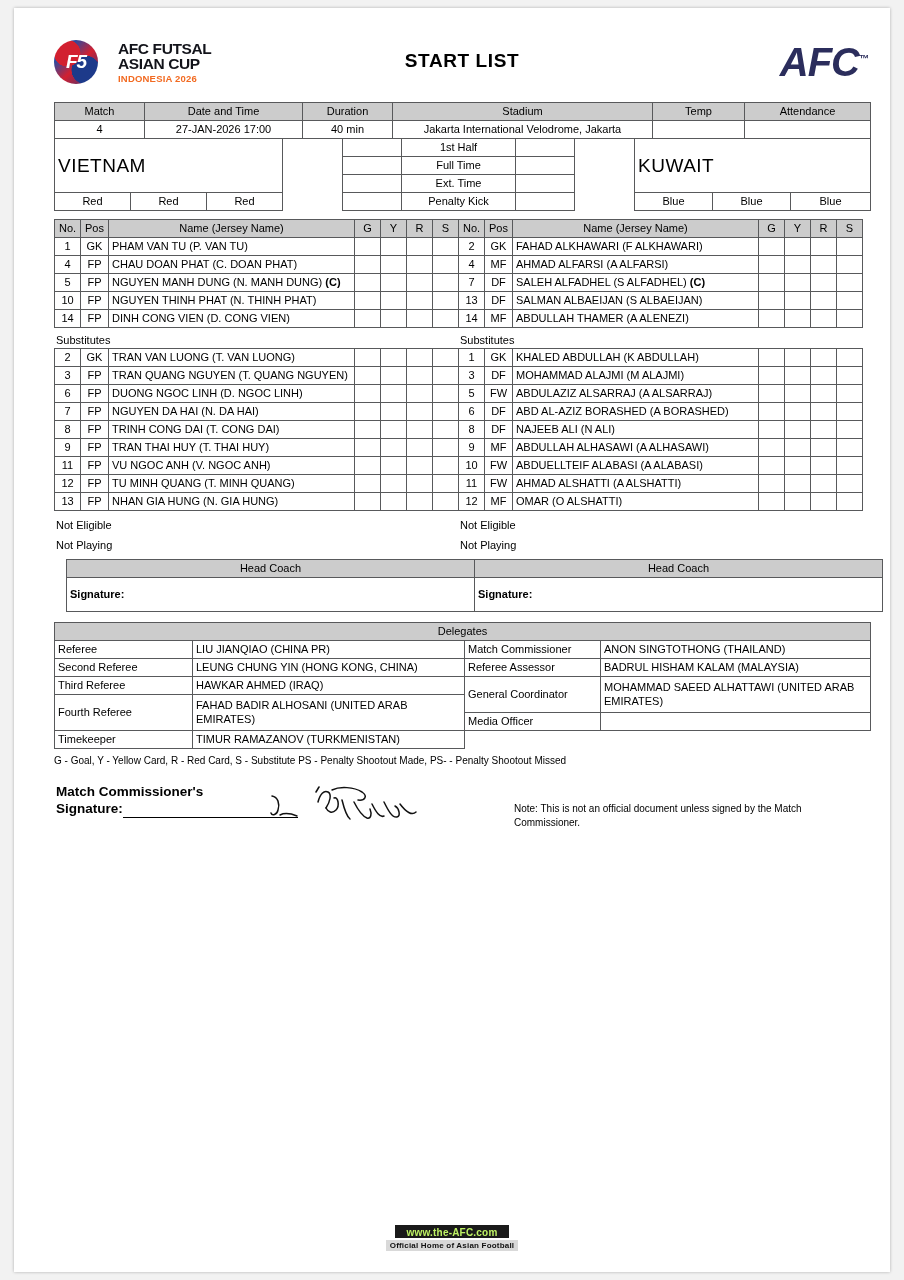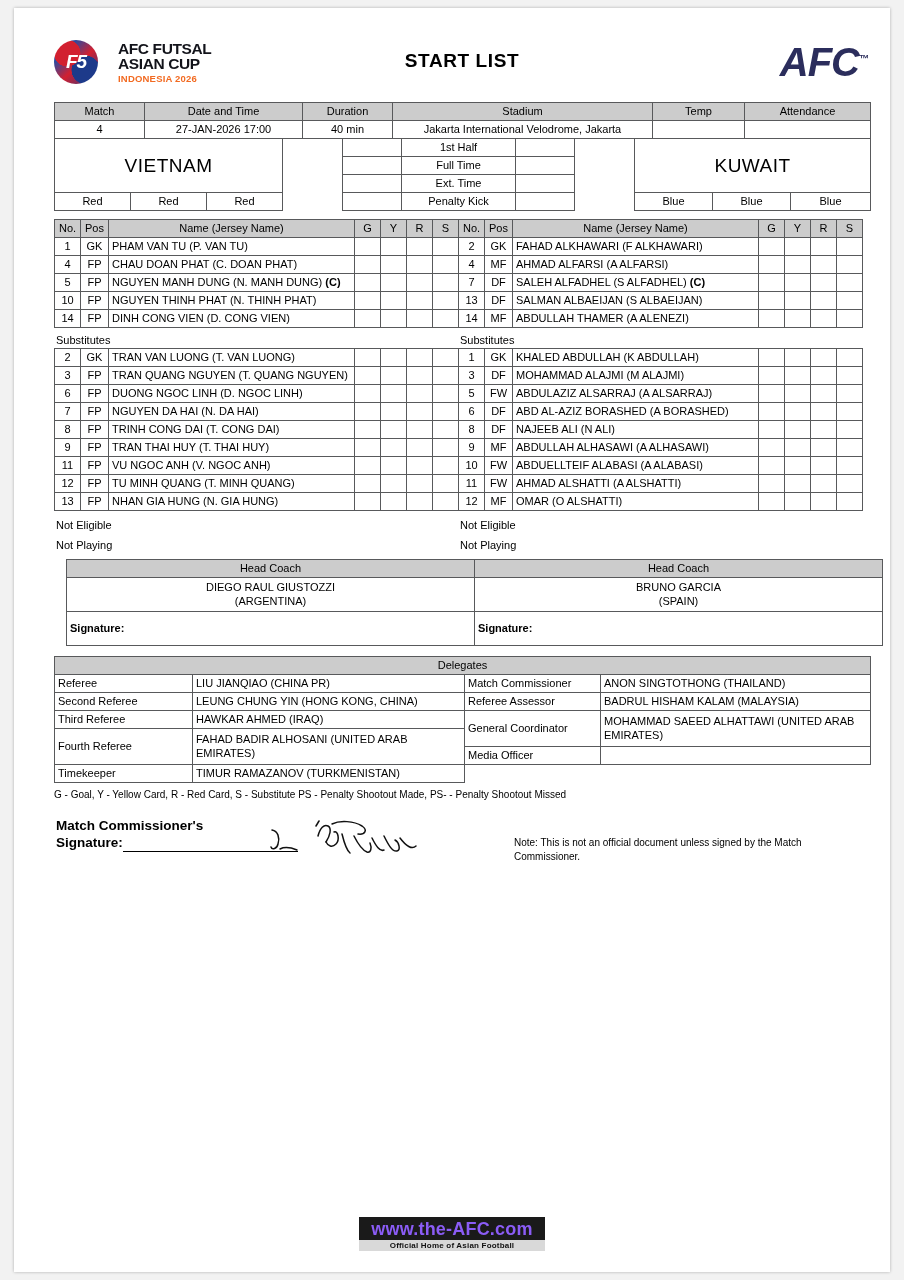--- a/index.html
+++ b/index.html
@@ -134,21 +134,20 @@
   
   .matchinfo { margin-top: 2px; }
   .matchinfo td { height: 19px; }
 
   
   .scoreblock { margin-top: -1px; }
   .scoreblock td { height: 20px; }
   .teamname {
     font-size: 19px;
     font-weight: bold;
-    text-align: center;
     letter-spacing: 0.5px;
   }
   .blank-col { border-top: none !important; border-bottom: none !important; }
 
   
   .rosters {
     display: flex;
     gap: 0;
     margin-top: 8px;
   }
@@ -221,23 +220,23 @@
   
   .footer {
     position: absolute;
     left: 0; right: 0;
     bottom: 20px;
     text-align: center;
   }
   .afc-bar {
     display: inline-block;
     background: #1a1a1a;
-    color: #8b5cf6;
-    font-weight: bold;
-    font-size: 18px;
+    color: #bef264;
+    font-weight: bold;
+    font-size: 10px;
     padding: 2px 12px 0 12px;
     letter-spacing: 0.2px;
   }
   .afc-sub {
     display: block;
     background: #d9d9d9;
     color: #111;
     font-weight: bold;
     font-size: 8px;
     padding: 1px 4px;
@@ -694,30 +693,20 @@
 
   <table class="grid coach">
     <colgroup>
           <col style="width:408px">
           <col style="width:408px">
         </colgroup>
     <tbody>
           <tr>
       <td class="shade ctr">Head Coach</td>
       <td class="shade ctr">Head Coach</td>
-    </tr>
-    <tr>
-      <td class="cname">
-        <span>DIEGO RAUL GIUSTOZZI</span><br>
-        <span>(ARGENTINA)</span>
-      </td>
-      <td class="cname">
-        <span>BRUNO GARCIA</span><br>
-        <span>(SPAIN)</span>
-      </td>
     </tr>
     <tr>
       <td class="sig">Signature:</td>
       <td class="sig">Signature:</td>
     </tr>
   </tbody>
       </table>
 
   <table class="grid delegates">
     <colgroup>

